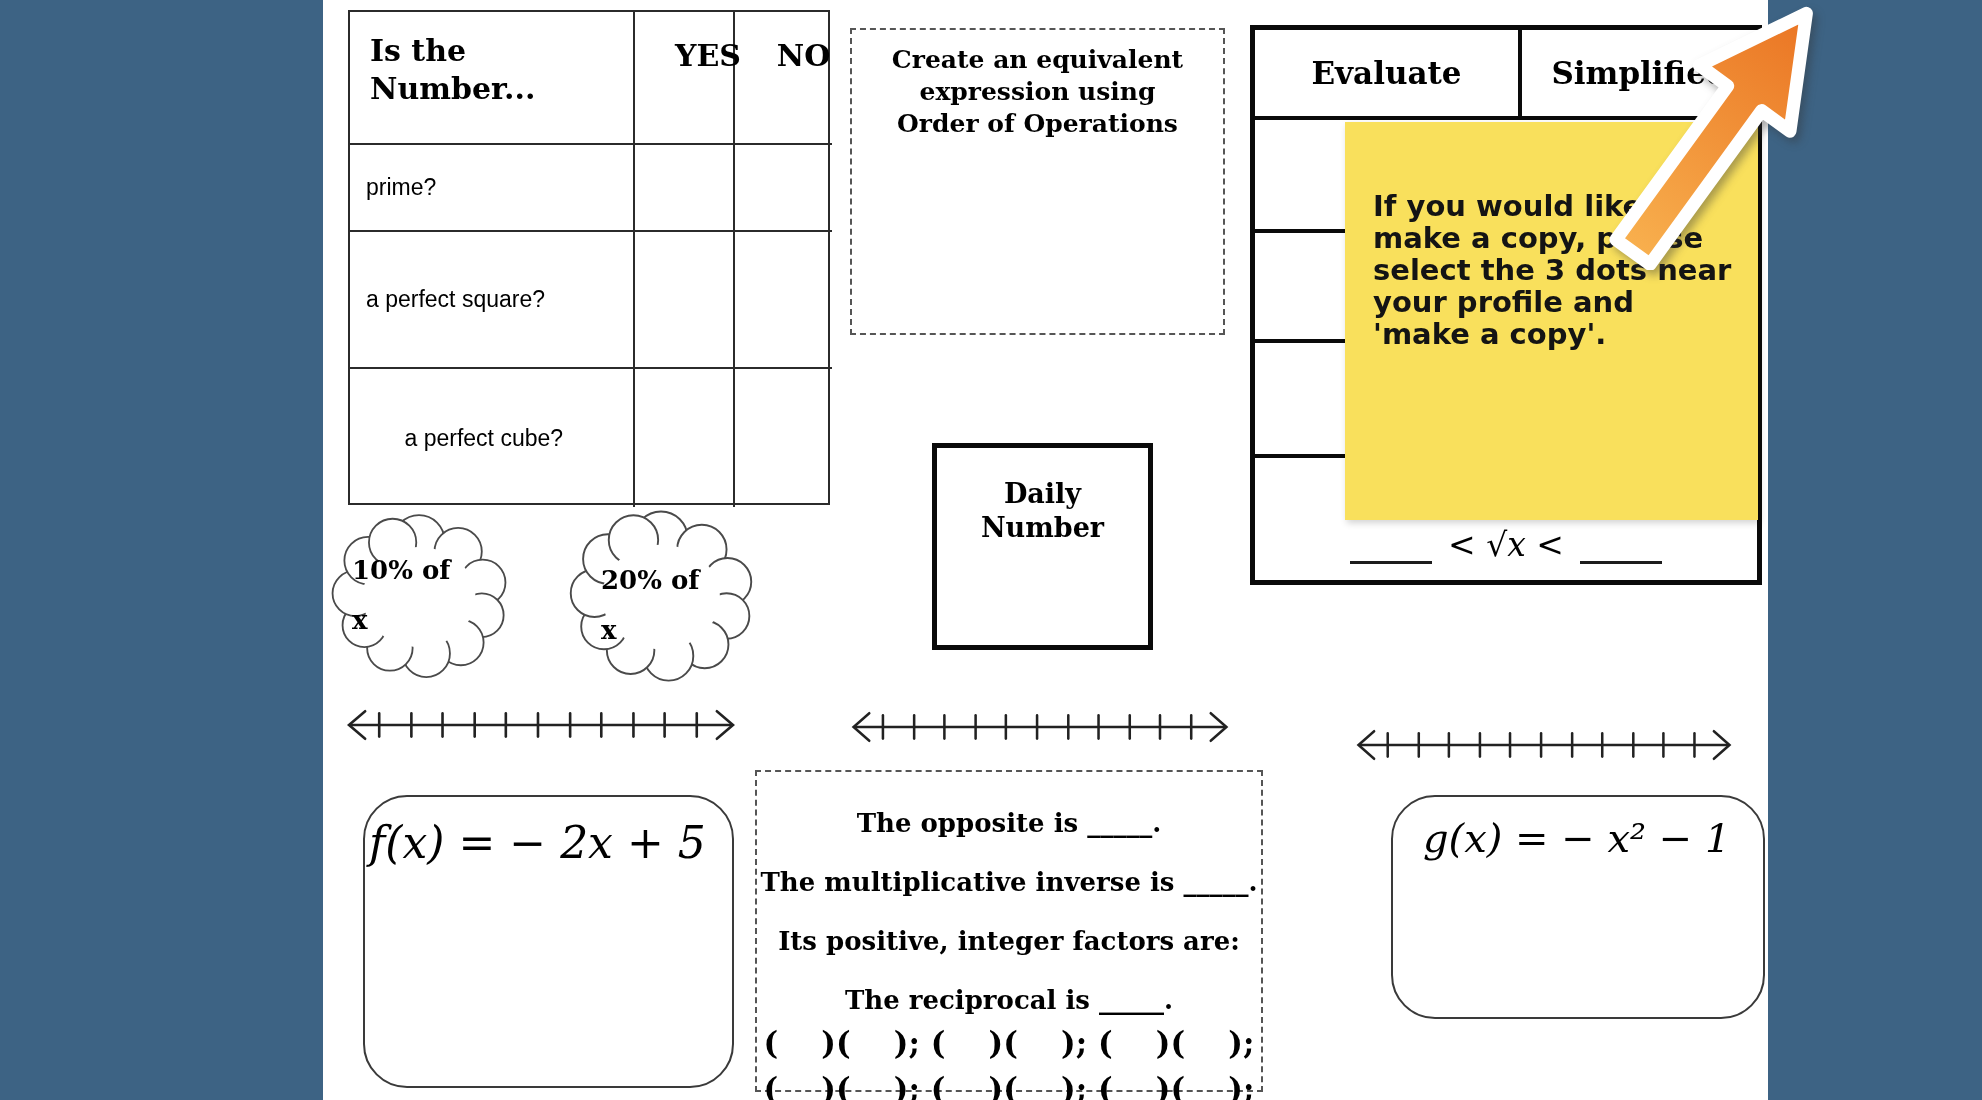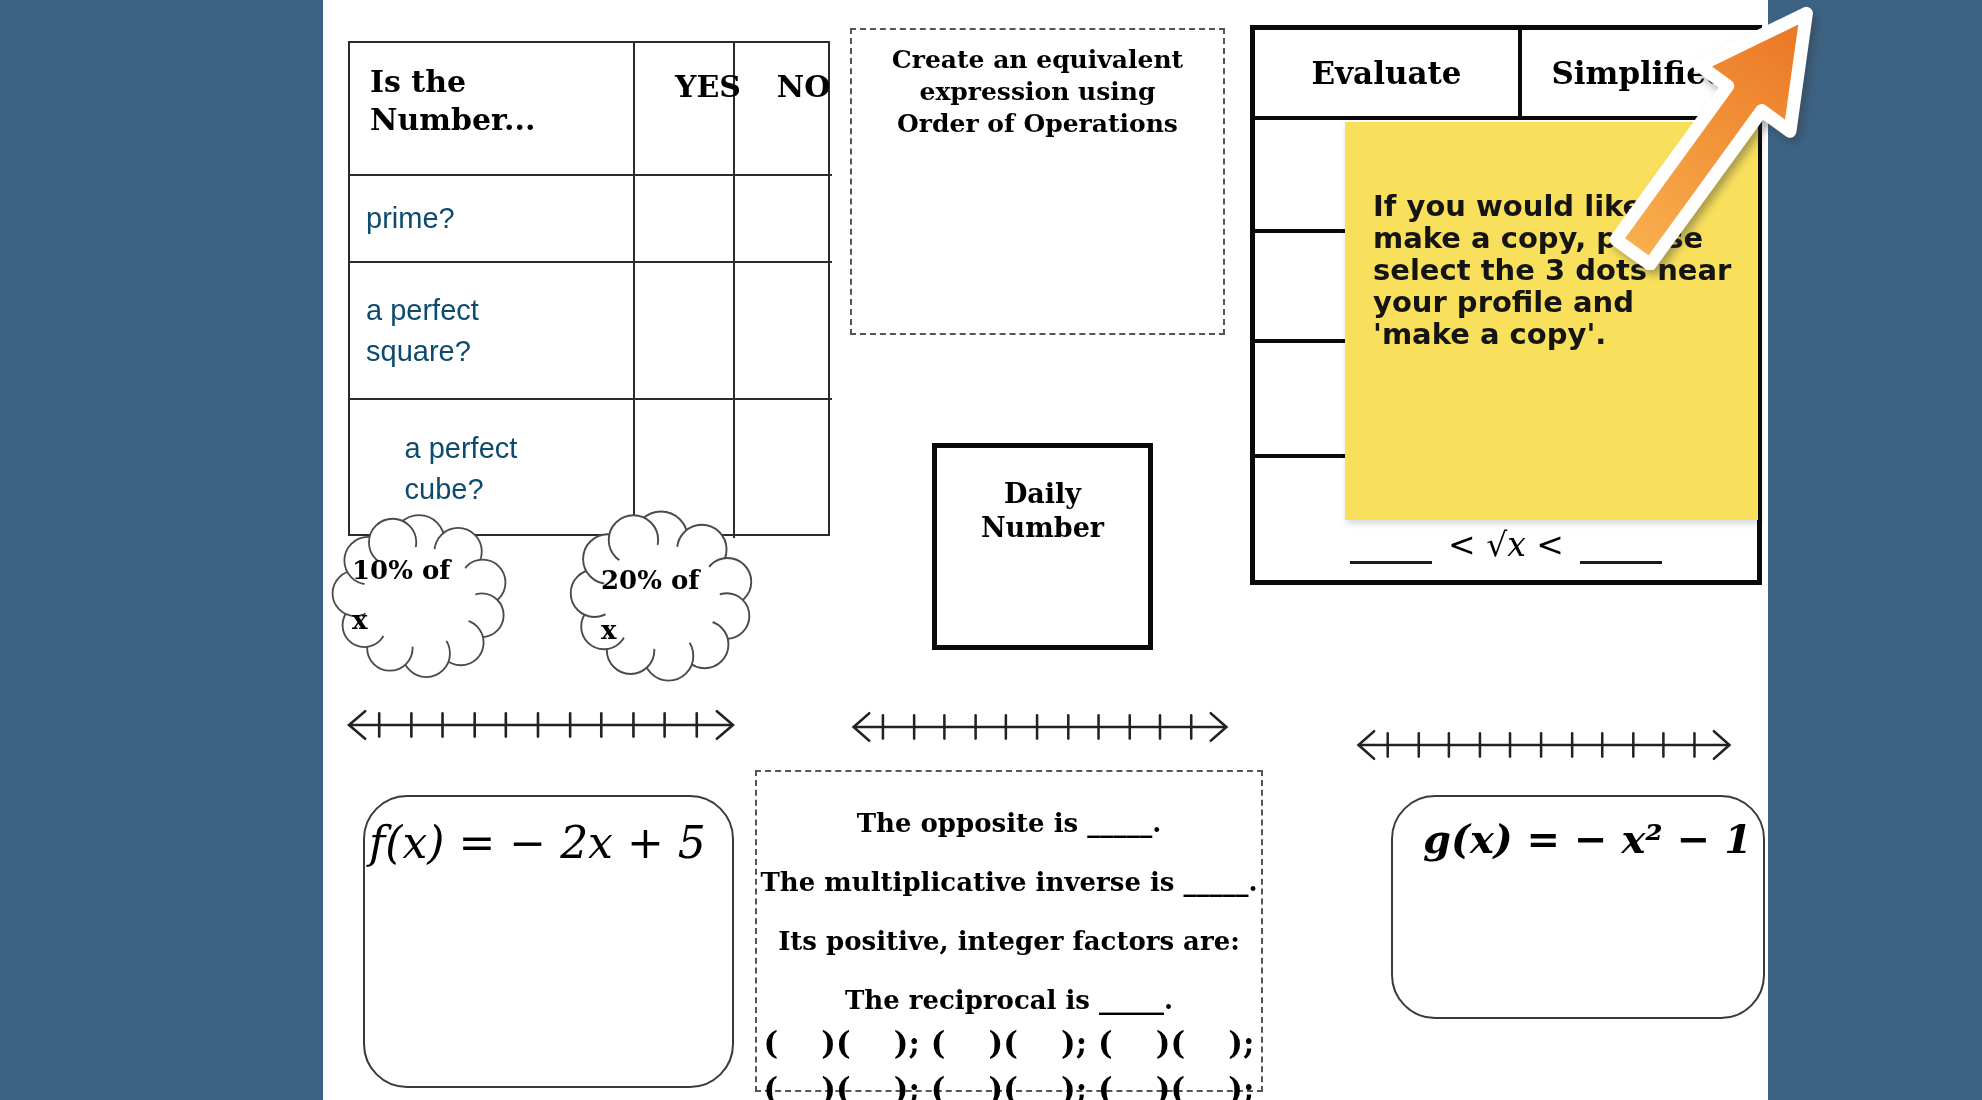--- a/index.html
+++ b/index.html
@@ -9,30 +9,30 @@
     font-family:"DejaVu Serif", serif;
   }
   .paper{
     position:absolute;left:323px;top:0;width:1445px;height:1100px;
     background:#ffffff;
   }
   
   .num-table{
     position:absolute;left:25px;top:10px;width:482px;height:495px;
     display:grid;grid-template-columns:285px 100px 97px;grid-template-rows:133px 87px 137px 138px;
-    border:2px solid #2b2b2b;box-sizing:border-box;background:#fff;margin-top:31px;
+    border:2px solid #2b2b2b;box-sizing:border-box;background:#fff;
   }
   .num-table>div{border-right:2px solid #2b2b2b;border-bottom:2px solid #2b2b2b;box-sizing:border-box;}
   .num-table>div:nth-child(3n){border-right:none;}
   .num-table>div:nth-child(n+10){border-bottom:none;justify-content:center;}
   .nt-head{font-weight:700;font-size:30px;line-height:38px;padding:20px 0 0 20px;}
   .nt-head .wrapbox{width:170px;}
   .nt-yesno{font-weight:700;font-size:30px;text-align:center;padding-top:26px;padding-left:40px;}
   .nt-q{display:flex;align-items:center;padding-left:16px;
-        font-family:"Liberation Sans", sans-serif;font-size:29px;line-height:41px;color:#0c4a6e;}
+        font-family:"Liberation Sans", sans-serif;font-size:23px;line-height:41px;color:#000000;}
   .nt-q .wrapbox{width:190px;}
   
   .order-box{
     position:absolute;left:527px;top:28px;width:375px;height:307px;box-sizing:border-box;
     border:2px dashed #555;text-align:center;
   }
   .order-box .ob-text{font-weight:700;font-size:25px;line-height:32px;padding:14px 26px 0;}
   
   .eval-table{
     position:absolute;left:927px;top:25px;width:512px;height:560px;box-sizing:border-box;
@@ -81,21 +81,21 @@
   .numline-1{left:12px;top:706px;width:412px;}
   .numline-2{left:517px;top:708px;width:400px;}
   .numline-3{left:1022px;top:726px;width:398px;}
   .nl-stroke line,.nl-stroke polyline{stroke:#222;stroke-width:2.6;fill:none;stroke-linecap:round;}
   
   .func-box{
     position:absolute;box-sizing:border-box;background:#fff;
     border:2px solid #3a3a3a;border-radius:44px;margin-left:16px;
   }
   .f-box{left:24px;top:795px;width:371px;height:293px;}
-  .g-box{left:1052px;top:795px;width:374px;height:224px;font-weight:bold;}
+  .g-box{left:1052px;top:795px;width:374px;height:224px;}
   .func-expr{font-style:italic;font-size:44px;padding:20px 0 0 4px;white-space:nowrap;}
   .g-box .func-expr{font-size:40px;padding:18px 0 0 30px;}
   .props-box{
     position:absolute;left:432px;top:770px;width:508px;height:322px;box-sizing:border-box;
     border:2px dashed #555;text-align:center;padding-top:12px;
   }
   .prop-line{font-weight:700;font-size:26px;line-height:39px;margin-top:20px;}
   .paren-line{font-weight:700;font-size:31px;line-height:46px;white-space:pre;}
   .hidden-defs{position:absolute;width:0;height:0;}
 </style>

